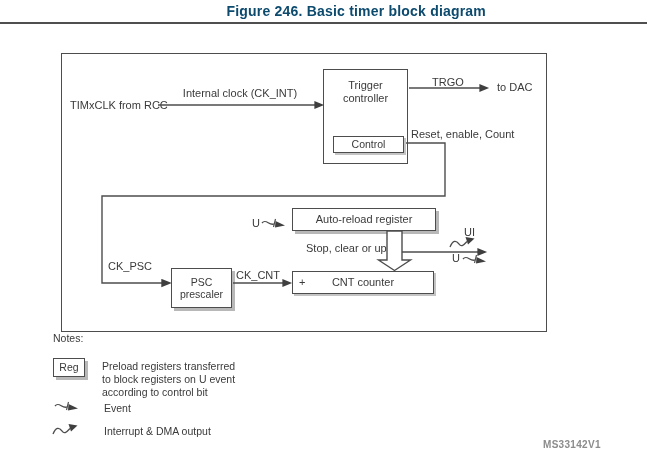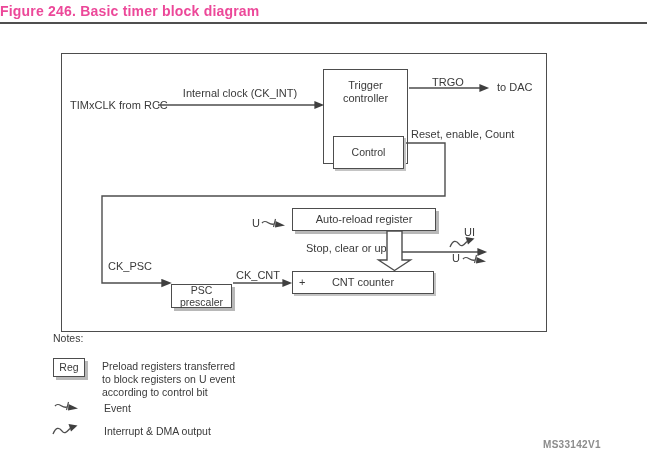--- a/index.html
+++ b/index.html
@@ -2,22 +2,22 @@
 <html><head>
 <meta charset="utf-8">
 <style>
   html,body{margin:0;padding:0;}
   body{
     width:647px;height:451px;position:relative;background:#fff;overflow:hidden;
     font-family:"Liberation Sans","DejaVu Sans",sans-serif;color:#3a3a3a;
   }
   .abs{position:absolute;}
   .title{
-    top:3px;left:0;width:486px;text-align:left;
-    font-size:14px;font-weight:bold;color:#ec4899;letter-spacing:.2px;
+    top:3px;left:0;width:486px;text-align:right;
+    font-size:14px;font-weight:bold;color:#0c4a6e;letter-spacing:.2px;
   }
   .hrule{top:22px;left:0;width:647px;height:2px;background:#4f4f4f;}
   .outer-box{
     left:61px;top:53px;width:484px;height:277px;
     border:1.5px solid #4d4d4d;background:transparent;
   }
   .box{
     border:1.4px solid #4d4d4d;background:#fff;
     font-size:11px;text-align:center;color:#3a3a3a;
     display:flex;flex-direction:column;justify-content:center;align-items:center;
@@ -36,29 +36,29 @@
 <div class="abs title">Figure 246. Basic timer block diagram</div>
 <div class="abs hrule"></div>
 
 <div class="abs outer-box"></div>
 
 <div class="abs box" style="left:323px;top:69px;width:85px;height:95px;justify-content:flex-start;padding-top:9px;">
   <span>Trigger</span>
   <span>controller</span>
 </div>
 
-<div class="abs box shadowed-sm" style="left:333px;top:136px;width:71px;height:33px;font-size:10.5px;">
+<div class="abs box shadowed-sm" style="left:333px;top:136px;width:71px;height:17px;font-size:10.5px;">
   <span>Control</span>
 </div>
 
 <div class="abs box shadowed" style="left:292px;top:208px;width:144px;height:23px;">
   <span>Auto-reload register</span>
 </div>
 
-<div class="abs box shadowed" style="left:171px;top:268px;width:61px;height:24px;font-size:10.5px;line-height:12px;margin-top:16px;">
+<div class="abs box shadowed" style="left:171px;top:268px;width:61px;height:40px;font-size:10.5px;line-height:12px;">
   <span>PSC</span>
   <span>prescaler</span>
 </div>
 
 <div class="abs box shadowed-sm" style="left:292px;top:271px;width:142px;height:23px;">
   <span class="abs" style="left:6px;top:4px;font-size:11px;">+</span>
   <span>CNT counter</span>
 </div>
 
 <div class="abs lbl" style="left:70px;top:99px;">TIMxCLK from RCC</div>

